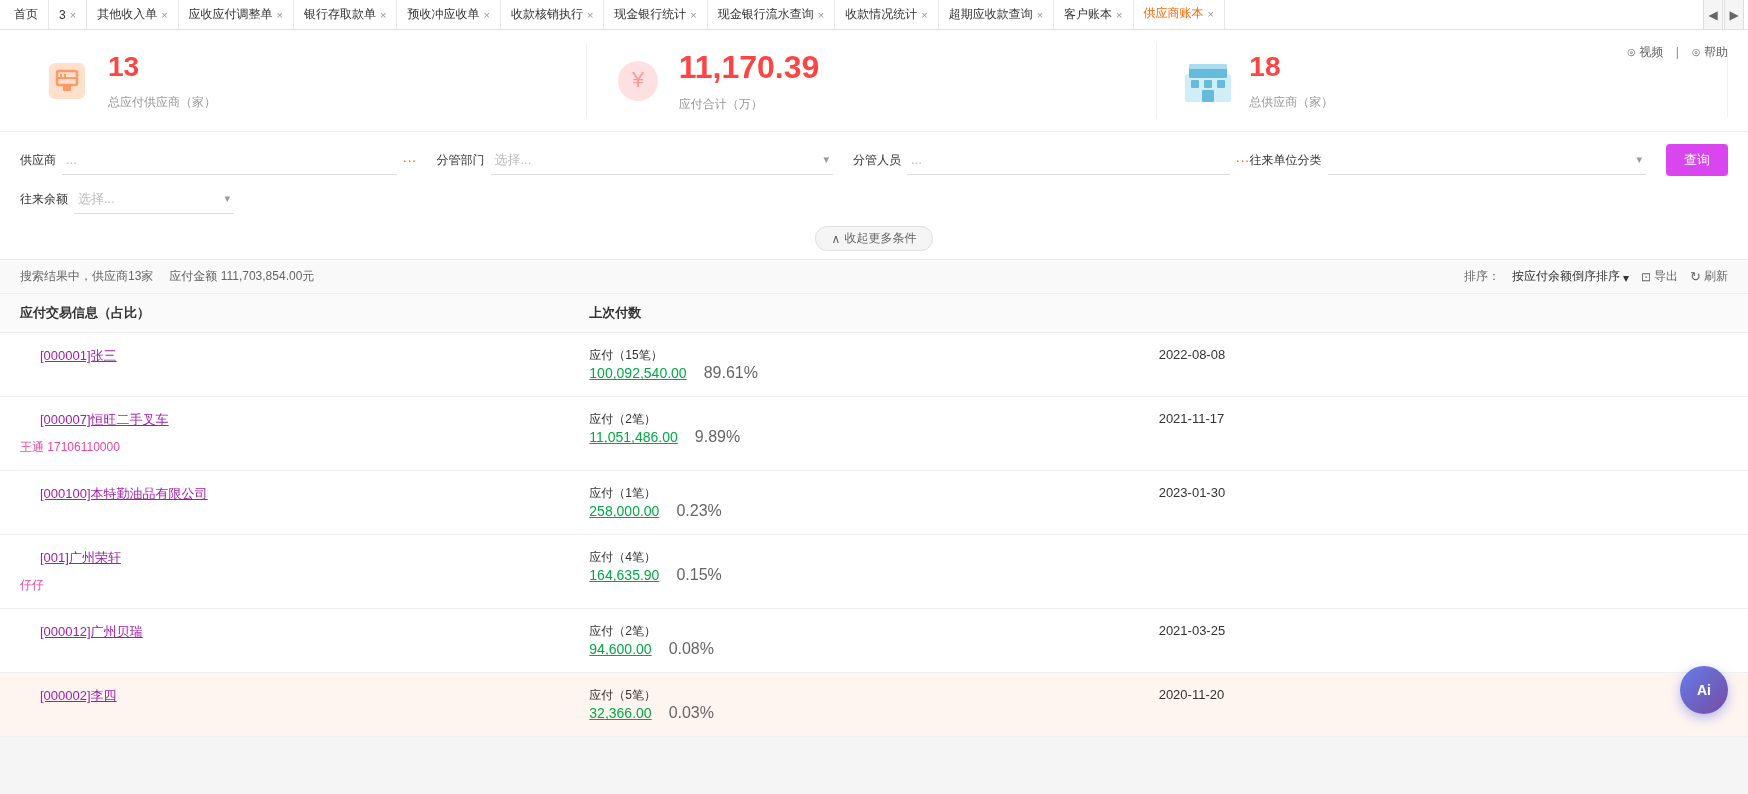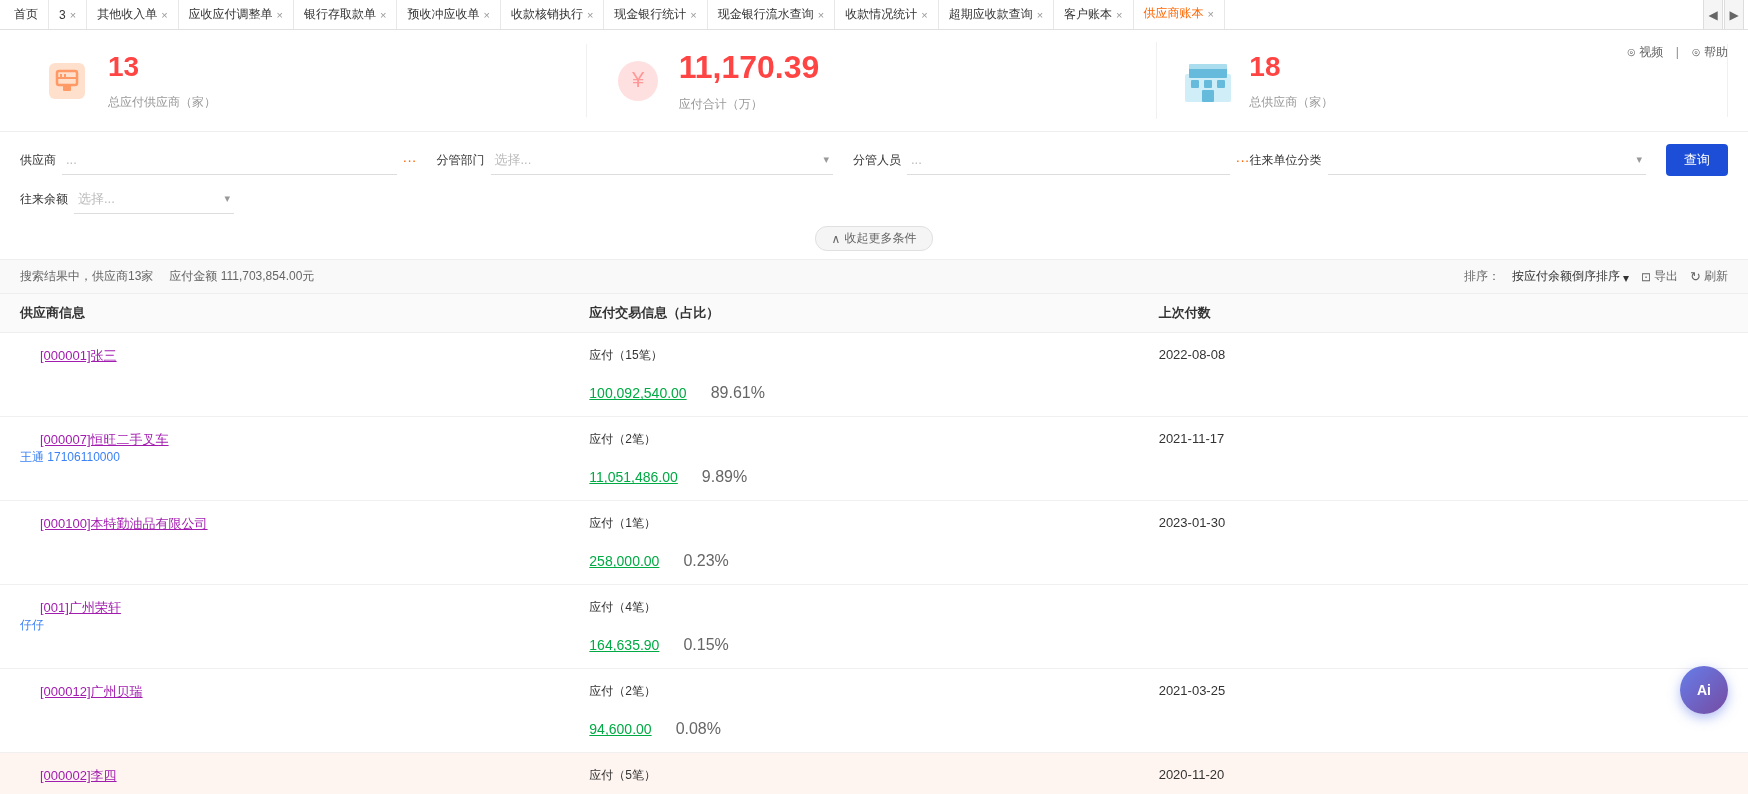--- a/index.html
+++ b/index.html
@@ -151,21 +151,21 @@
       cursor: pointer;
       padding: 0 4px;
       position: relative;
       justify-content: space-between;
       min-width: 0;
     }
     .filter-select-text { color: #bbb; font-size: 13px; }
     .chevron-down { font-size: 11px; color: #999; flex-shrink: 0; }
     .filter-dots { color: #ff6600; font-size: 14px; cursor: pointer; flex-shrink: 0; }
     .search-btn {
-      background: #1d4ed8;
+      background: #d946ef;
       color: #fff;
       border: none;
       border-radius: 4px;
       padding: 6px 18px;
       font-size: 13px;
       cursor: pointer;
       height: 32px;
       white-space: nowrap;
       flex-shrink: 0;
     }
@@ -240,25 +240,25 @@
       align-items: start;
     }
     .table-row.highlighted { background: #fff5f0; }
     .supplier-link {
       color: #a21caf;
       text-decoration: underline;
       cursor: pointer;
       font-size: 13px;
       padding-left: 20px;
     }
-    .supplier-sub { color: #3b82f6; font-size: 12px; margin-top: 0; }
+    .supplier-sub { color: #ec4899; font-size: 12px; margin-top: 10px; }
     .tx-label { font-size: 12px; color: #333; }
     .tx-amount { color: #00aa44; font-size: 14px; font-weight: 500; cursor: pointer; text-decoration: underline; }
     .tx-percent { font-size: 16px; color: #666; margin-left: 12px; }
-    .tx-row { display: flex; align-items: center; flex-wrap: wrap; gap: 12px; margin-top: 20px; }
+    .tx-row { display: flex; align-items: center; flex-wrap: wrap; gap: 5px; margin-top: 0; }
     .last-pay { font-size: 13px; color: #333; }
 
     
     .ai-fab {
       position: fixed;
       right: 20px;
       bottom: 80px;
       width: 48px;
       height: 48px;
       background: linear-gradient(135deg, #667eea, #764ba2);
@@ -449,21 +449,20 @@
     </div>
     <div class="action-btn">
       <span class="refresh-icon">↻</span>
       <span>刷新</span>
     </div>
   </div>
 </div>
 
 <div class="table-area">
   <div class="table-header">
-    <span>供应商信息</span>
     <span>应付交易信息（占比）</span>
     <span>上次付数</span>
   </div>
 
   <div class="table-row">
     <div>
       <div>
         <a class="supplier-link">[000001]张三</a>
       </div>
     </div>

